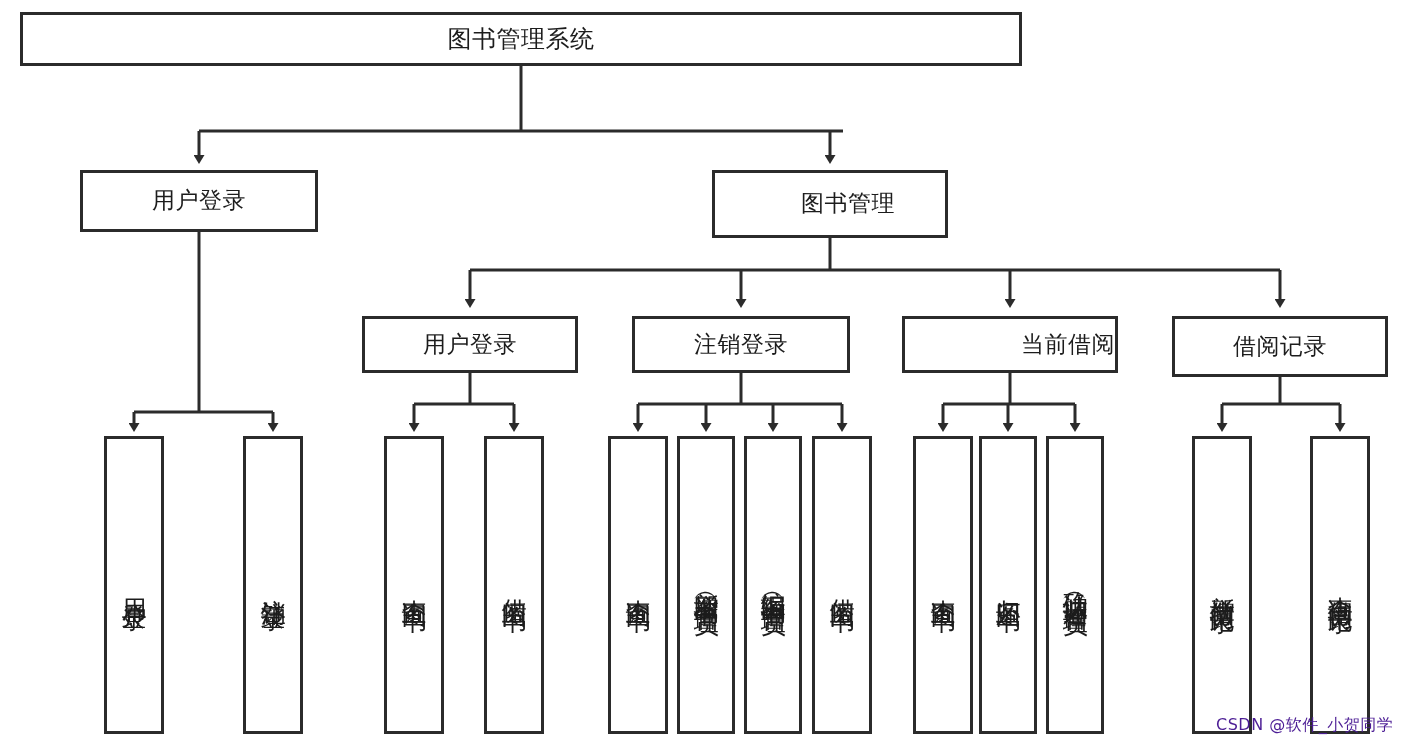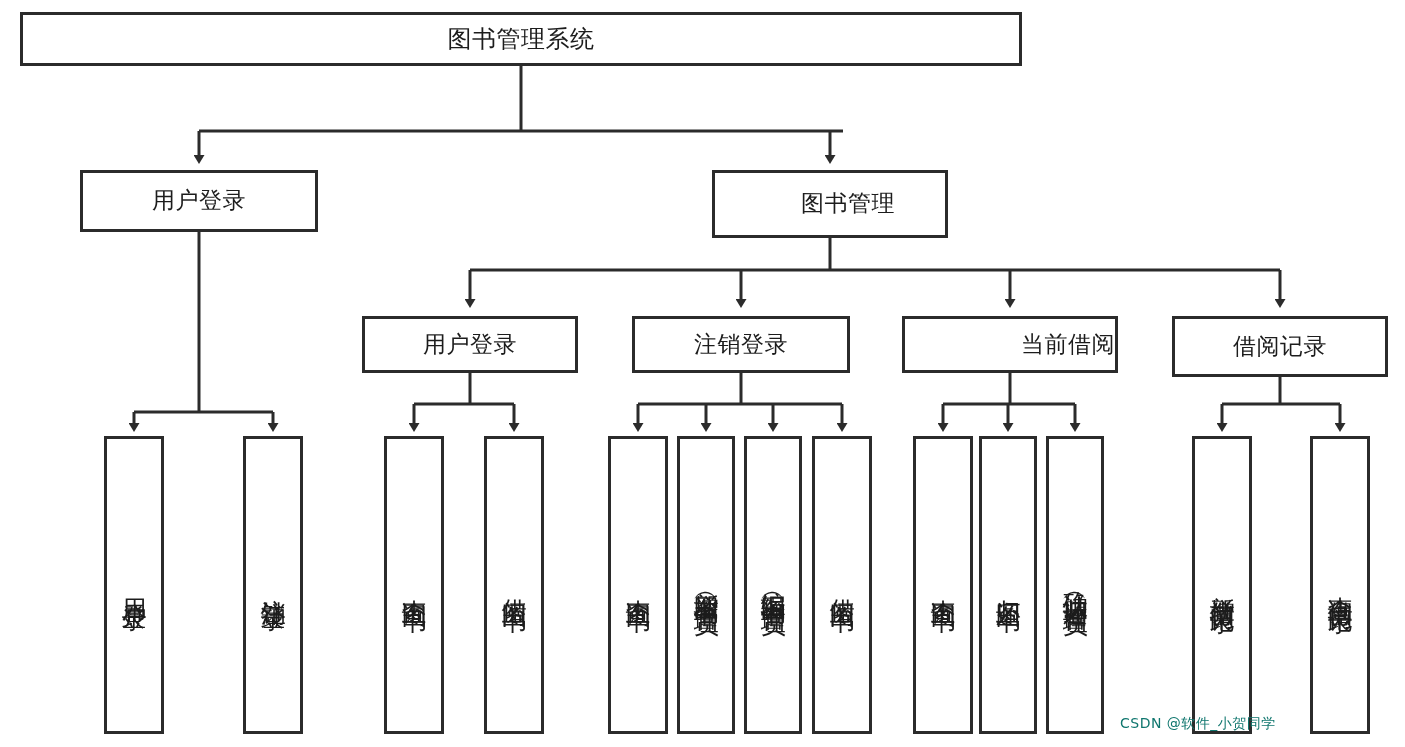--- a/index.html
+++ b/index.html
@@ -55,24 +55,24 @@
     align-items: center;
     justify-content: center;
     border-width: 3px;
   }
   .node.v .vtext {
     display: block;
     white-space: normal;
   }
   .watermark {
     position: absolute;
-    left: 1120px;
+    left: 1216px;
     top: 715px;
-    font-size: 14px;
-    color: #0f766e;
+    font-size: 16px;
+    color: #4c1d95;
     white-space: nowrap;
     letter-spacing: 0.5px;
     font-family: "DejaVu Sans", "Liberation Sans", sans-serif;
   }
 </style>
 </head>
 <body>
 
 <div id="canvas">
 

